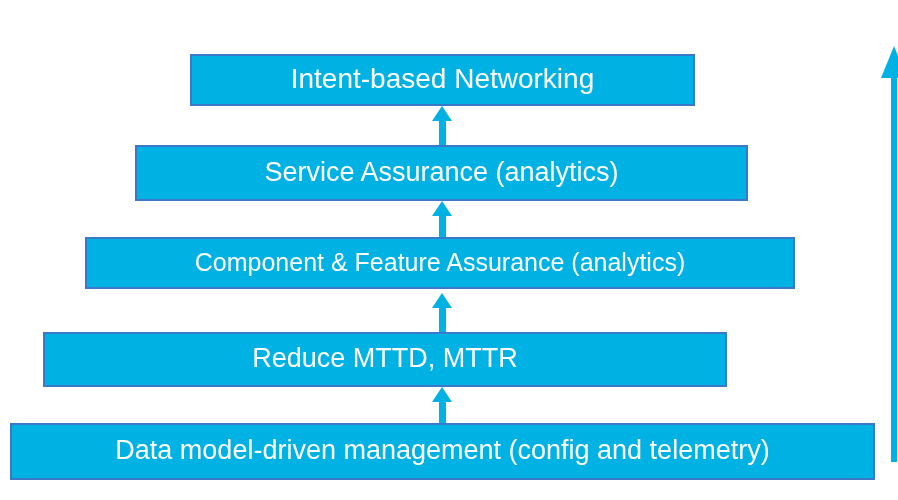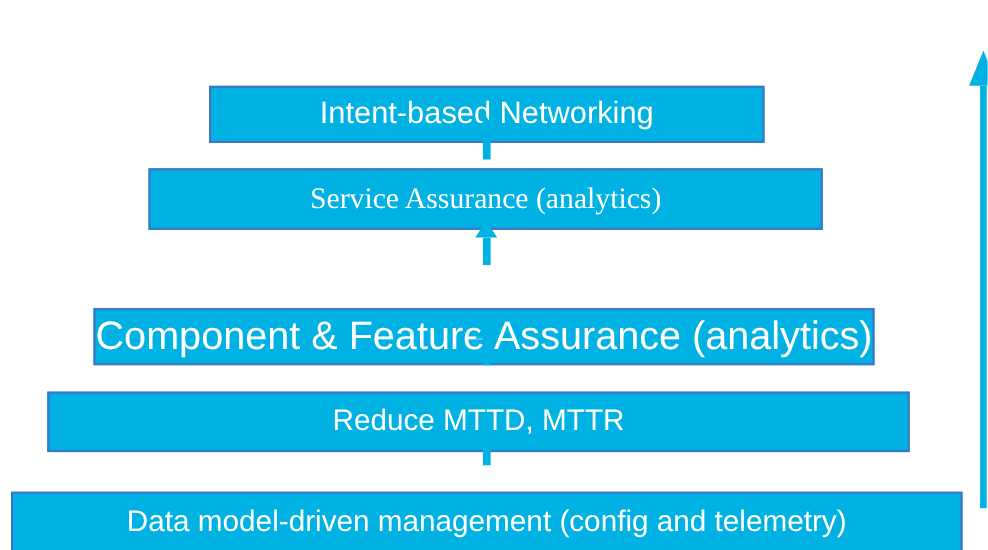--- a/index.html
+++ b/index.html
@@ -17,33 +17,32 @@
   }
   .layer-box {
     position: absolute;
     box-sizing: border-box;
     background: var(--fill, #00B2E3);
     border: 2px solid var(--border, #3B79C8);
     display: flex;
     align-items: center;
     justify-content: center;
     text-align: left;
-    margin-top: 24px;
   }
   .layer-label {
     color: var(--text, #ffffff);
     white-space: nowrap;
     line-height: 1;
     padding-bottom: 2px;
   }
   
   .b1 { left: 190px; top: 54px;  width: 505px; height: 52px; font-size: 28px; }
-  .b2 { left: 135px; top: 129px; width: 613px; height: 56px; font-size: 27px; font-family: Liberation Serif, serif; }
-  .b3 { left: 85px;  top: 256px; width: 710px; height: 52px; font-size: 36px; }
-  .b4 { left: 43px;  top: 332px; width: 784px; height: 55px; font-size: 27px; }
+  .b2 { left: 135px; top: 145px; width: 613px; height: 56px; font-size: 27px; }
+  .b3 { left: 85px;  top: 237px; width: 710px; height: 52px; font-size: 25px; }
+  .b4 { left: 43px;  top: 332px; width: 684px; height: 55px; font-size: 27px; }
   .b5 { left: 10px;  top: 423px; width: 865px; height: 57px; font-size: 27px; }
 
   
   .connector {
     position: absolute;
     width: 20px;
     left: 432px;
   }
   .connector .head {
     width: 0; height: 0;

